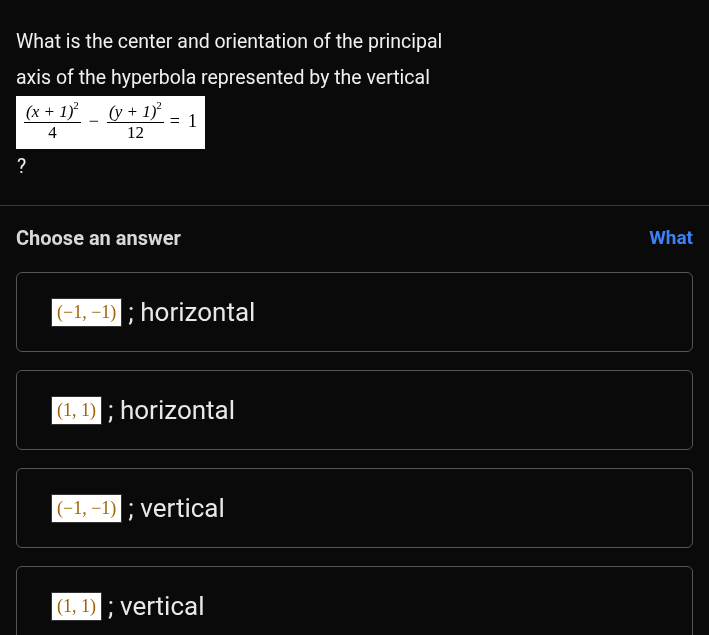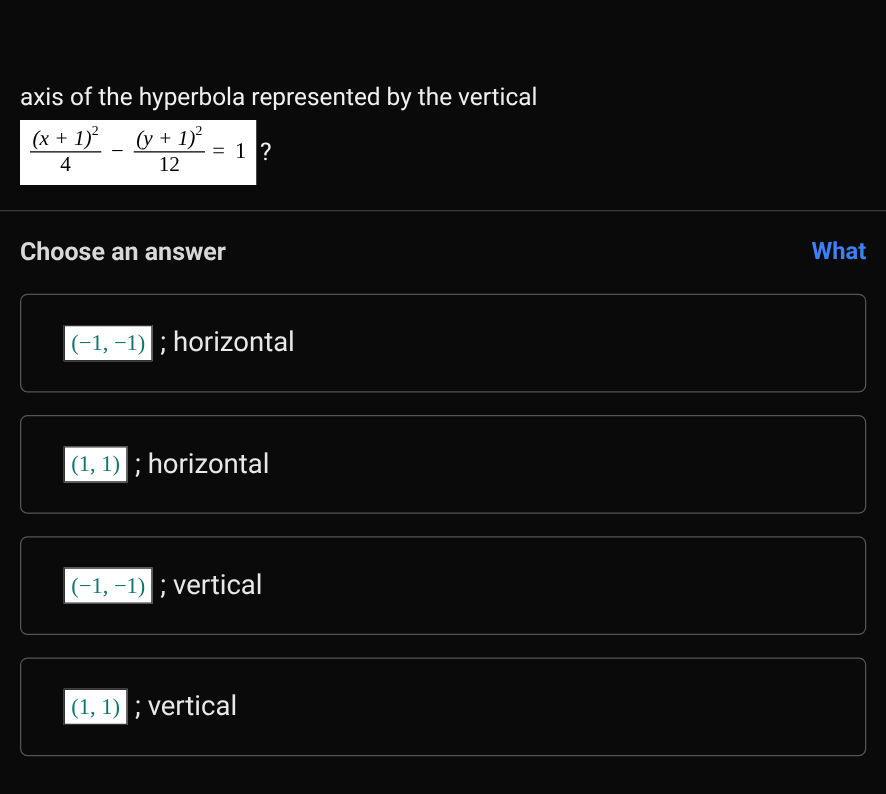--- a/index.html
+++ b/index.html
@@ -16,22 +16,23 @@
   border-bottom: 1px solid #3a3a3a;
 }
 .question-text {
   font-size: 19.5px;
   line-height: 1.85;
   color: #f0f0f0;
   font-weight: 400;
 }
 .equation-wrapper {
   display: inline-flex;
-  align-items: center;
+  align-items: flex-start;
   vertical-align: middle;
+  flex-direction: column;
 }
 .equation-box {
   background: #fff;
   color: #000;
   padding: 4px 8px 6px 8px;
   display: inline-flex;
   align-items: center;
   font-family: "Times New Roman", serif;
   font-size: 18px;
   margin-right: 2px;
@@ -85,40 +86,40 @@
   border: 1px solid #555;
   border-radius: 6px;
   padding: 24px 34px;
   margin-bottom: 18px;
   cursor: pointer;
   display: flex;
   align-items: center;
 }
 .coord-box {
   background: #fff;
-  color: #0f766e;
+  color: #a16207;
   font-family: "Times New Roman", serif;
   font-size: 18px;
   padding: 3px 5px;
   border: 1px solid #333;
   display: inline-block;
 }
 .choice-text {
-  font-size: 22px;
+  font-size: 26px;
   color: #e8e8e8;
   margin-left: 6px;
 }
 .ital { font-style: italic; }
 </style>
 </head>
 <body>
 
 <div class="question-section">
   <div class="question-text">
-    <br>
+    <span>What is the center and orientation of the principal</span><br>
     <span>axis of the hyperbola represented by the vertical</span><br>
     <span class="equation-wrapper">
       <span class="equation-box">
         <span class="frac">
           <span class="num"><span class="ital">(x + 1)</span><span class="sup">2</span></span>
           <span class="den">4</span>
         </span>
         <span class="op">−</span>
         <span class="frac">
           <span class="num"><span class="ital">(y + 1)</span><span class="sup">2</span></span>

